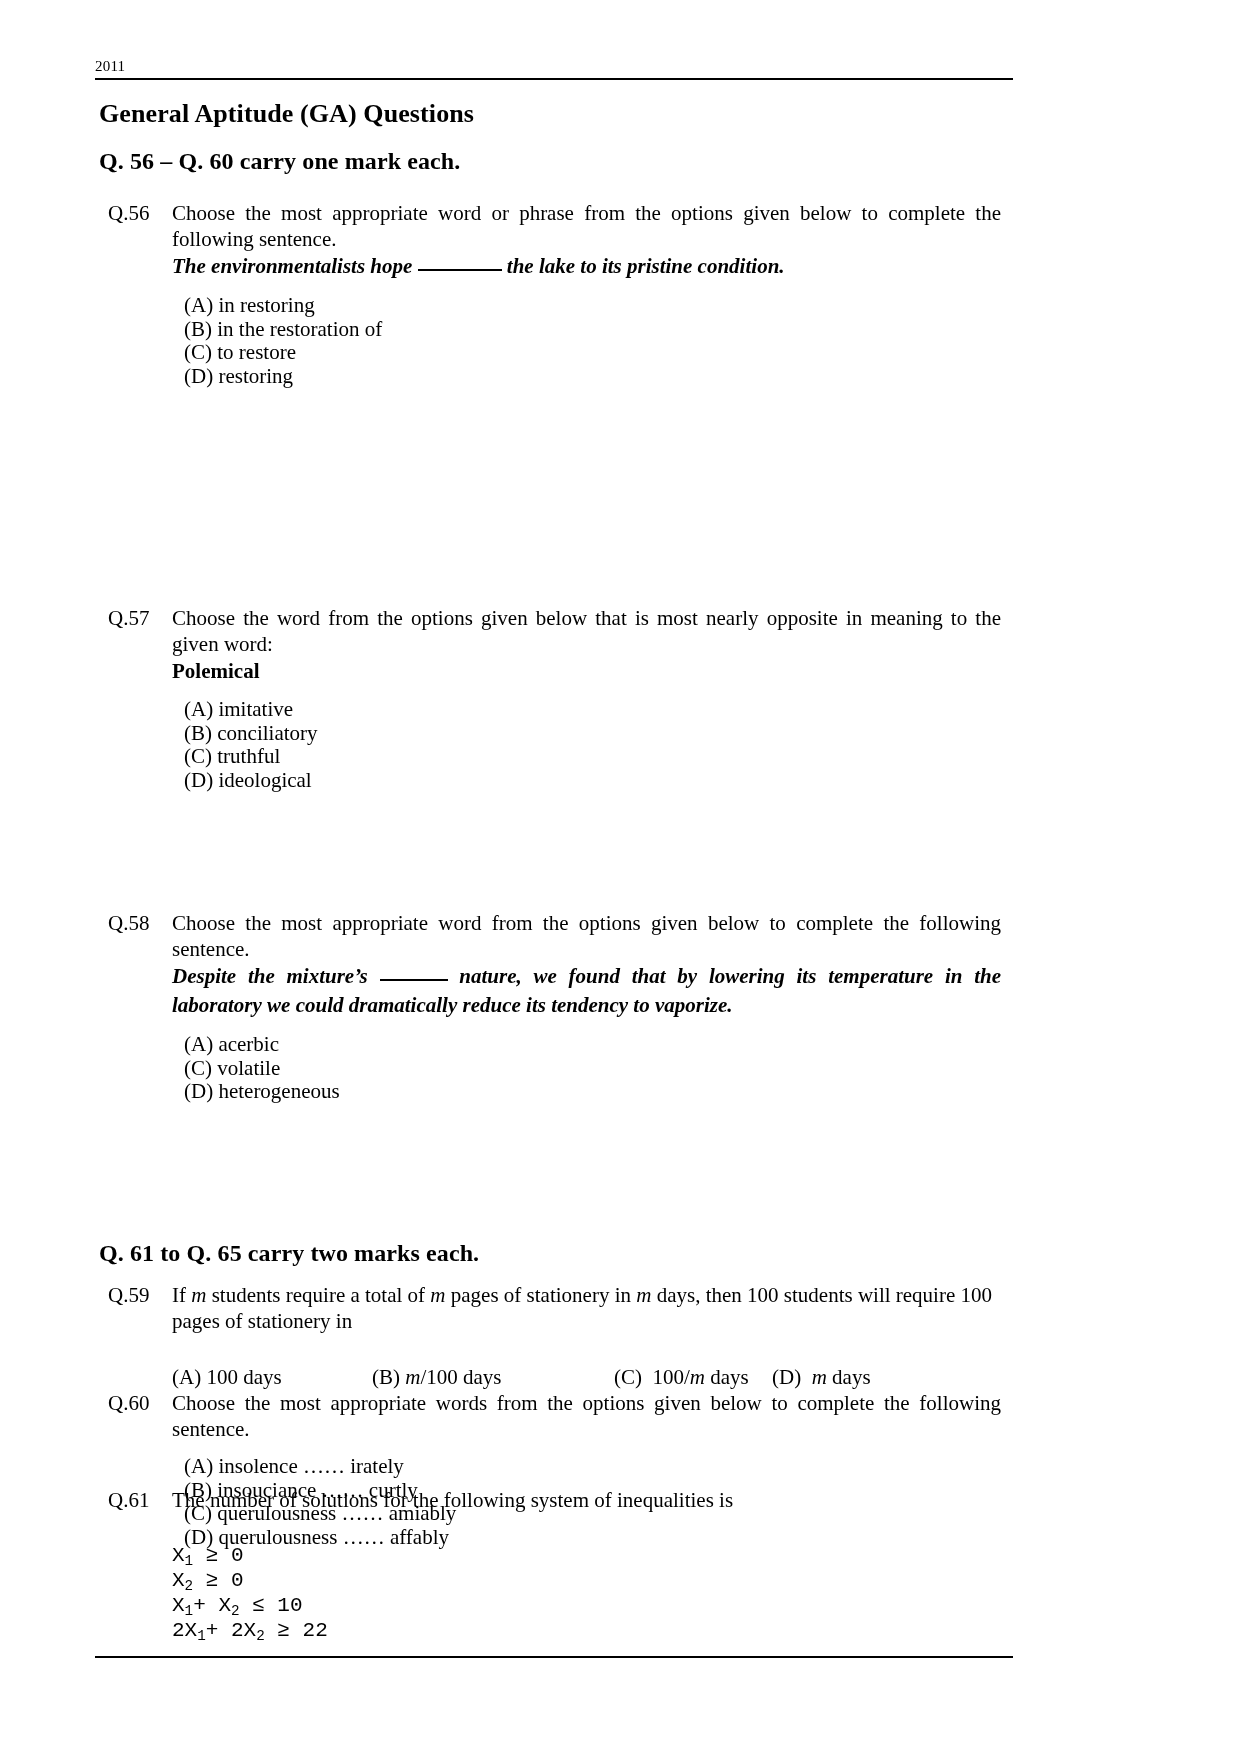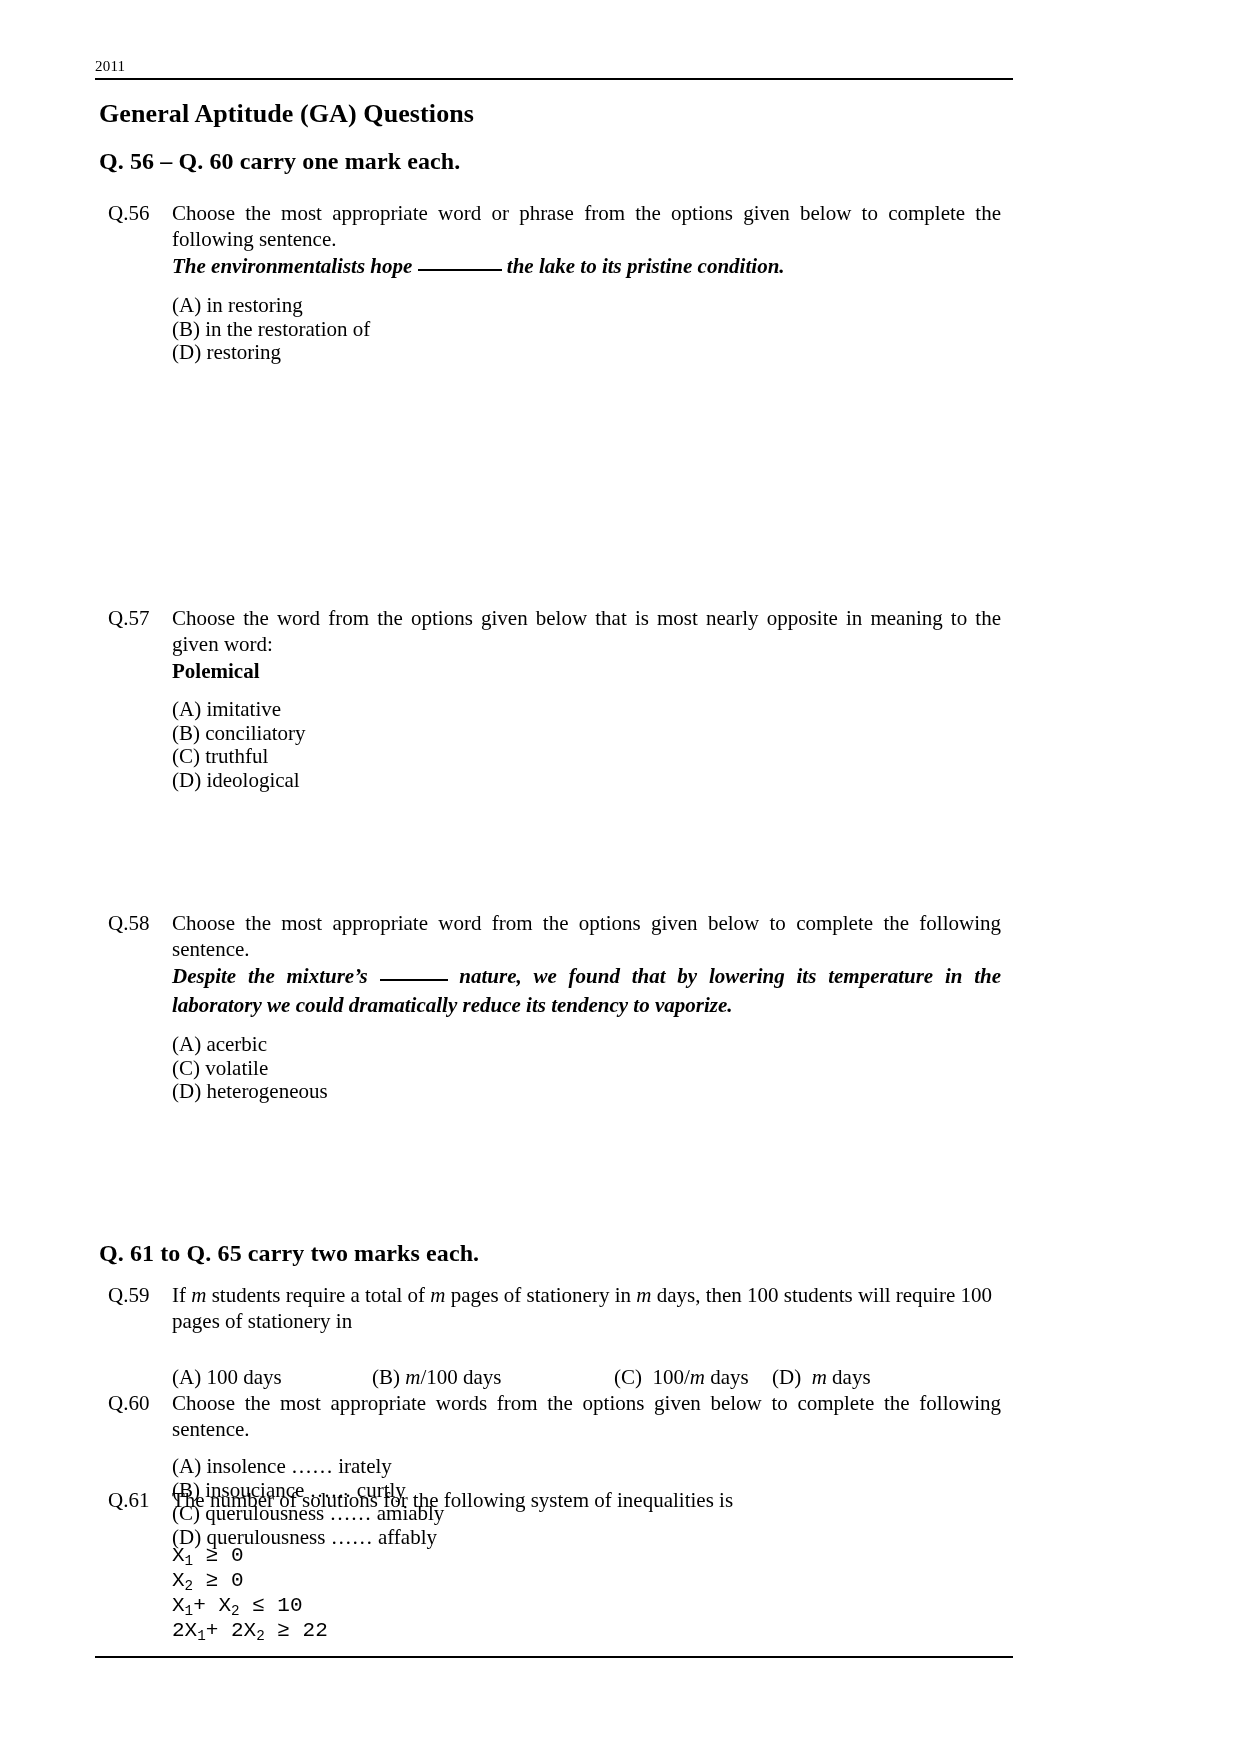--- a/index.html
+++ b/index.html
@@ -109,21 +109,21 @@
     font-size: 21px;
     line-height: 28px;
     font-weight: bold;
   }
 
   .opts {
     margin-top: 13px;
     font-size: 21px;
     line-height: 23.5px;
   }
-  .opt { white-space: pre; }
+  .opt { white-space: pre; margin-left: 12px; }
 
   .opts-row {
     margin-top: 15px;
     font-size: 21px;
     line-height: 24px;
     position: relative;
     height: 26px;
   }
   .opts-row .oi {
     position: absolute;
@@ -170,20 +170,21 @@
   <div class="section-head" id="sec-one">Q. 56 – Q. 60 carry one mark each.</div>
 
   <div class="q" style="top:200px;">
     <div class="q-num">Q.56</div>
     <div class="q-body">
       <div class="stem">Choose the most appropriate word or phrase from the options given below to complete the following sentence.</div>
       <div class="stem-bold nojust"><span>The environmentalists hope</span>&nbsp;<span class="blank b1"></span>&nbsp;<span>the lake to its pristine condition.</span></div>
       <div class="opts">
         <div class="opt">(A) in restoring</div>
         <div class="opt">(B) in the restoration of</div>
+        <div class="opt">(C) to restore</div>
         <div class="opt">(D) restoring</div>
       </div>
     </div>
   </div>
 
   <div class="q" style="top:605px;">
     <div class="q-num">Q.57</div>
     <div class="q-body">
       <div class="stem">Choose the word from the options given below that is most nearly opposite in meaning to the given word:</div>
       <div class="word-bold">Polemical</div>

